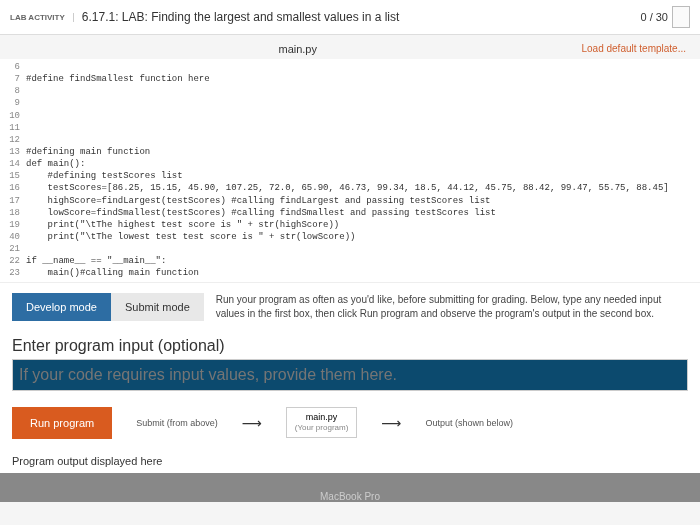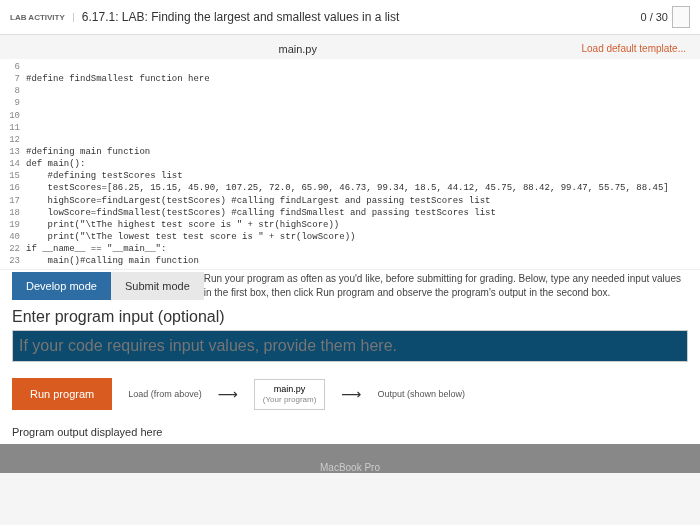--- a/index.html
+++ b/index.html
@@ -10,30 +10,30 @@
     .score-box { display: flex; align-items: center; gap: 4px; }
     .score-text { font-size: 11px; color: #333; }
     .score-icon { width: 18px; height: 22px; border: 1px solid #bbb; background: #fafafa; }
     .filename-row { display: flex; justify-content: space-between; padding: 8px 14px 4px; }
     .filename { font-size: 11px; color: #333; margin: 0 auto; }
     .load-template { font-size: 10px; color: #d06030; cursor: pointer; }
     .code-area { background: #fff; padding: 2px 0; font-family: 'Courier New', monospace; font-size: 9px; line-height: 1.35; }
     .code-line { display: flex; }
     .line-num { width: 26px; text-align: right; color: #888; padding-right: 6px; user-select: none; }
     .line-code { flex: 1; white-space: pre; color: #333; }
-    .mode-row { display: flex; align-items: flex-start; padding: 2px 12px; background: #fff; border-top: 1px solid #eee; }
+    .mode-row { display: flex; align-items: flex-start; padding: 10px 12px; gap: 12px; background: #fff; border-top: 1px solid #eee; }
     .mode-tabs { display: flex; }
     .tab { padding: 8px 14px; font-size: 11px; cursor: pointer; }
     .tab-active { background: #2d6da3; color: #fff; }
     .tab-inactive { background: #e8e8e8; color: #333; }
     .instructions { font-size: 10px; color: #444; line-height: 1.4; flex: 1; }
     .section { padding: 6px 12px; background: #fff; }
     .section-label { font-size: 16px; color: #333; margin-bottom: 4px; }
     .input-box { width: 100%; border: 1px solid #ccc; padding: 6px; font-size: 16px; color: #999; background: #0c4a6e; }
-    .run-row { display: flex; align-items: center; gap: 16px; padding: 10px 12px; background: #fff; }
+    .run-row { display: flex; align-items: center; gap: 24px; padding: 10px 12px; background: #fff; }
     .run-btn { background: #d95b1f; color: #fff; border: none; padding: 10px 18px; font-size: 11px; cursor: pointer; }
     .flow-text { font-size: 9px; color: #555; }
     .flow-box { border: 1px solid #ccc; padding: 4px 8px; font-size: 9px; text-align: center; line-height: 1.2; }
     .flow-box-sub { font-size: 8px; color: #888; }
     .arrow { font-size: 14px; color: #333; }
     .output-section { padding: 6px 12px; background: #fff; font-size: 11px; color: #333; }
     .macbook { text-align: center; font-size: 10px; color: #999; padding-top: 18px; background: #888; color:#ccc; }
   </style>
 </head>
 <body>
@@ -109,20 +109,24 @@
     </div>
     <div class="code-line">
       <span class="line-num">19</span>
       <span class="line-code">    print("\tThe highest test score is " + str(highScore))</span>
     </div>
     <div class="code-line">
       <span class="line-num">40</span>
       <span class="line-code">    print("\tThe lowest test test score is " + str(lowScore))</span>
     </div>
     <div class="code-line">
+      <span class="line-num">21</span>
+      <span class="line-code"></span>
+    </div>
+    <div class="code-line">
       <span class="line-num">22</span>
       <span class="line-code">if __name__ == "__main__":</span>
     </div>
     <div class="code-line">
       <span class="line-num">23</span>
       <span class="line-code">    main()#calling main function</span>
     </div>
   </div>
 
 <div class="mode-row">
@@ -133,21 +137,21 @@
   <div class="instructions">Run your program as often as you'd like, before submitting for grading. Below, type any needed input values in the first box, then click Run program and observe the program's output in the second box.</div>
 </div>
 
 <div class="section">
   <div class="section-label">Enter program input (optional)</div>
   <input class="input-box" placeholder="If your code requires input values, provide them here." style="">
 </div>
 
 <div class="run-row">
   <button class="run-btn">Run program</button>
-  <span class="flow-text">Load (from above)</span>
+  <span class="flow-text">Submit (from above)</span>
   <span class="arrow">⟶</span>
   <div class="flow-box">
     <div>main.py</div>
     <div class="flow-box-sub">(Your program)</div>
   </div>
   <span class="arrow">⟶</span>
   <span class="flow-text">Output (shown below)</span>
 </div>
 
 <div class="output-section">

